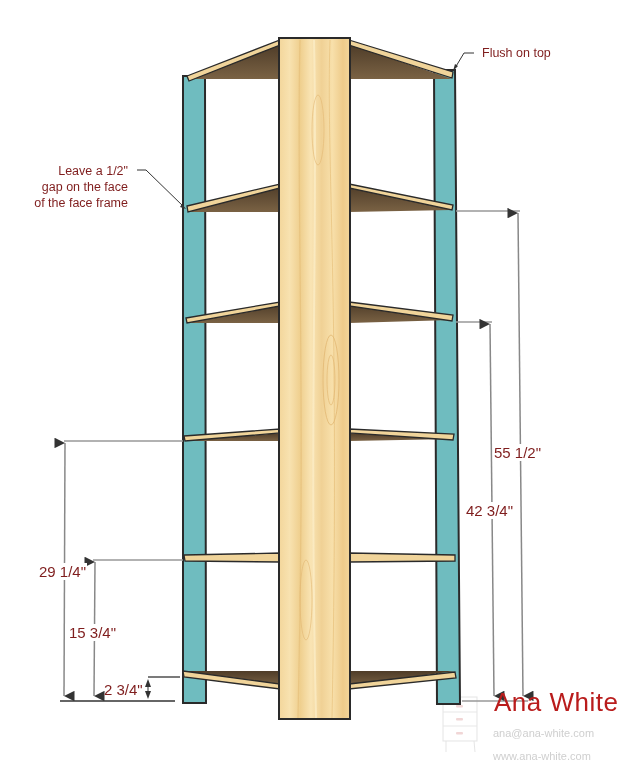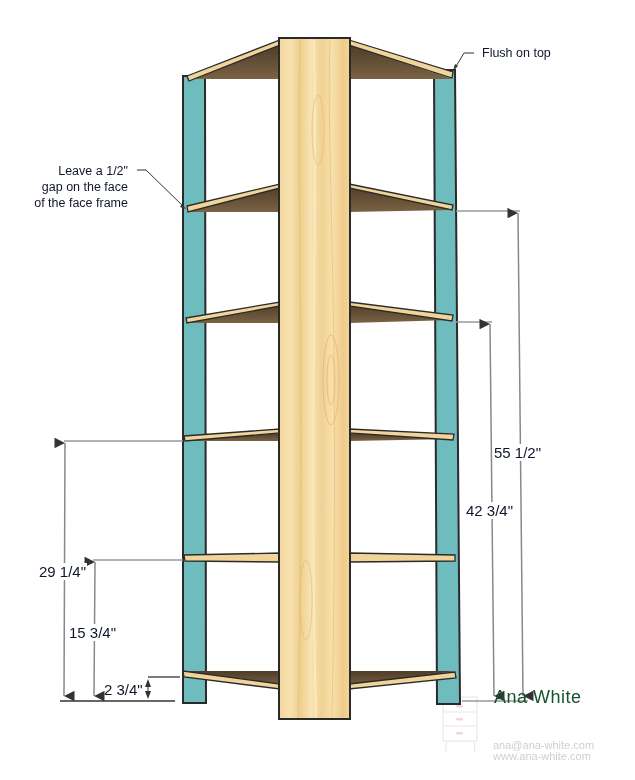--- a/index.html
+++ b/index.html
@@ -1,22 +1,22 @@
 <!DOCTYPE html>
 <html><head>
 <meta charset="utf-8">
 <style>
   html, body { margin: 0; padding: 0; background: #ffffff; }
   body { width: 635px; height: 780px; overflow: hidden; position: relative; font-family: "Liberation Sans", sans-serif; }
   #canvas { position: absolute; left: 0; top: 0; width: 635px; height: 780px; }
-  .lbl { position: absolute; font-family: "Liberation Sans", sans-serif; color: #0f172a; white-space: nowrap; }
+  .lbl { position: absolute; font-family: "Liberation Sans", sans-serif; color: #7f1d1d; white-space: nowrap; }
   .note { font-size: 12.5px; line-height: 16px; }
   .note-right { text-align: right; }
   .dim { font-size: 15px; background: #ffffff; padding: 0 1px; line-height: 17px; }
-  .wm-title { position: absolute; font-size: 18px; color: #14532d; letter-spacing: 0.5px; }
+  .wm-title { position: absolute; font-size: 26px; color: #b91c1c; letter-spacing: 0.5px; }
   .wm-line { position: absolute; font-size: 11px; color: #cfcfcf; }
 </style>
 </head>
 <body>
 
 <svg id="canvas" viewBox="0 0 635 780" xmlns="http://www.w3.org/2000/svg">
   <defs>
     <linearGradient id="wood" x1="0" y1="0" x2="1" y2="0">
       <stop offset="0" stop-color="#f3d69b"></stop>
       <stop offset="0.15" stop-color="#f8e2b0"></stop>
@@ -154,13 +154,13 @@
 
 <div class="lbl dim" style="left:493px; top:444px;">55 1/2"</div>
 <div class="lbl dim" style="left:465px; top:502px;">42 3/4"</div>
 
 <div class="lbl dim" style="left:38px; top:563px;">29 1/4"</div>
 <div class="lbl dim" style="left:68px; top:624px;">15 3/4"</div>
 <div class="lbl dim" style="left:103px; top:681px; background:transparent;">2 3/4"</div>
 
 <div class="wm-title" style="left:494px; top:687px;">Ana White</div>
 <div class="wm-line" style="left:493px; top:750px;">www.ana-white.com</div>
-<div class="wm-line" style="left:493px; top:727px;margin-top:12px;">ana@ana-white.com</div>
+<div class="wm-line" style="left:493px; top:727px;">ana@ana-white.com</div>
 
 </body></html>

